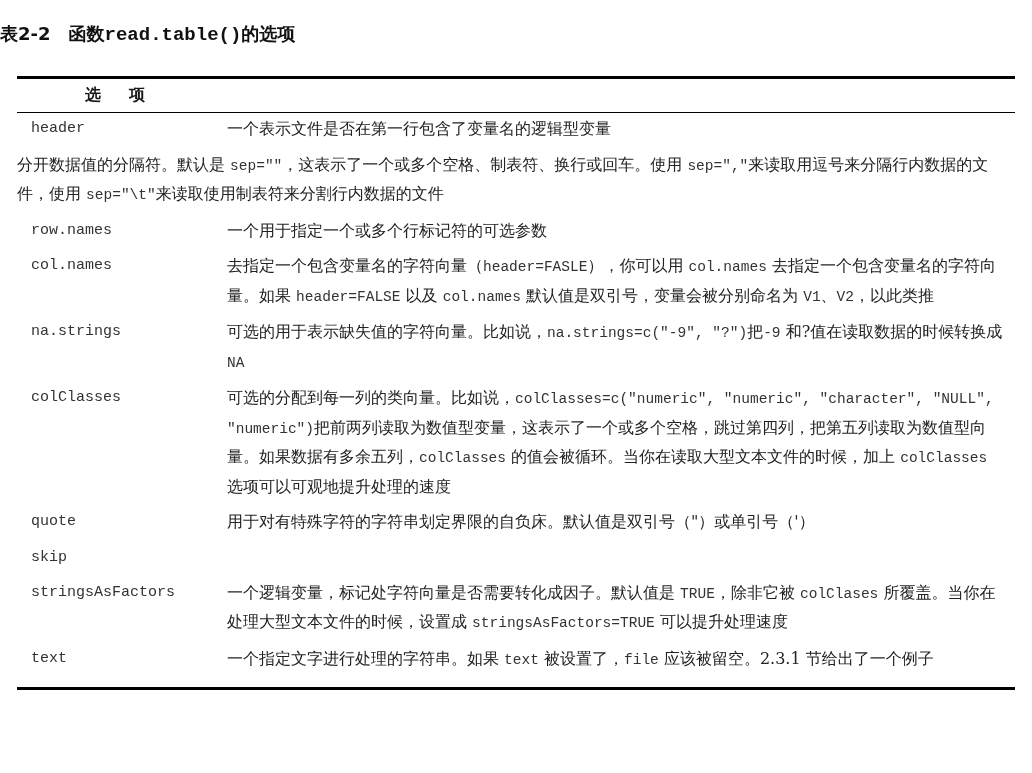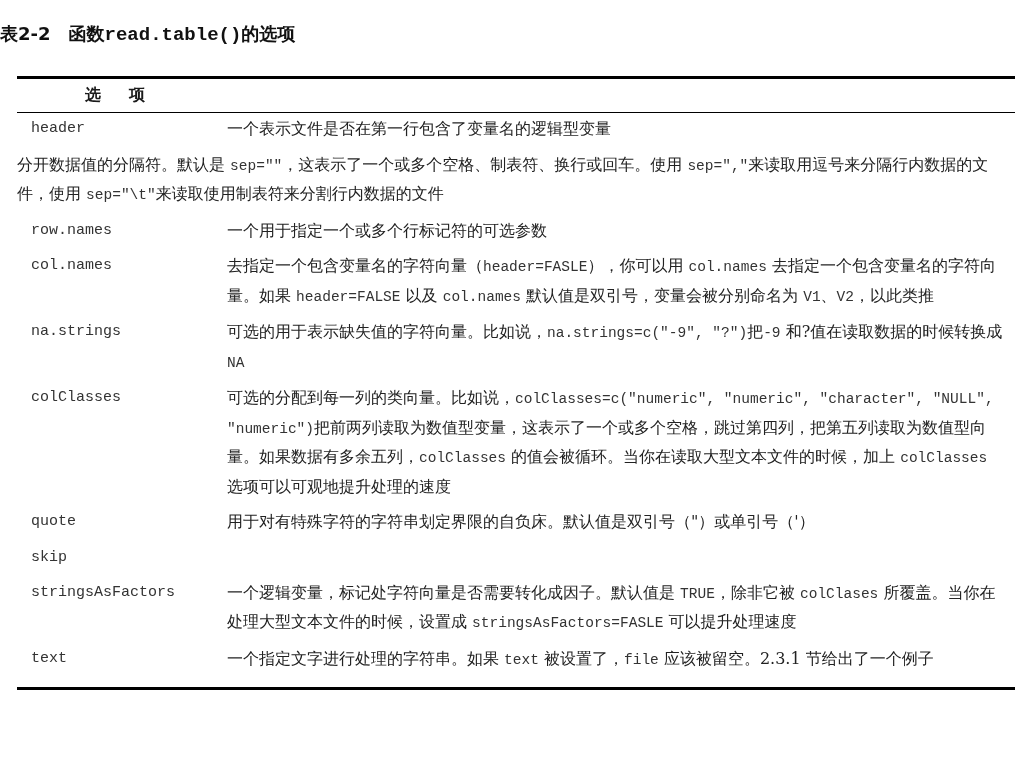--- a/index.html
+++ b/index.html
@@ -62,21 +62,21 @@
       </div>
       <div class="row">
         <div class="opt">quote</div>
         <div class="desc"><span>用于对有特殊字符的字符串划定界限的自负床。默认值是双引号（"）或单引号（'）</span></div>
       </div>
       <div class="row">
         <div class="opt">skip</div>
       </div>
       <div class="row">
         <div class="opt">stringsAsFactors</div>
-        <div class="desc"><span>一个逻辑变量，标记处字符向量是否需要转化成因子。默认值是 </span><code>TRUE</code><span>，除非它被 </span><code>colClases</code><span> 所覆盖。当你在处理大型文本文件的时候，设置成 </span><code>stringsAsFactors=FASLE</code><span> 可以提升处理速度</span></div>
+        <div class="desc"><span>一个逻辑变量，标记处字符向量是否需要转化成因子。默认值是 </span><code>TRUE</code><span>，除非它被 </span><code>colClases</code><span> 所覆盖。当你在处理大型文本文件的时候，设置成 </span><code>stringsAsFactors=TRUE</code><span> 可以提升处理速度</span></div>
       </div>
       <div class="row">
         <div class="opt">text</div>
         <div class="desc"><span>一个指定文字进行处理的字符串。如果 </span><code>text</code><span> 被设置了，</span><code>file</code><span> 应该被留空。2.3.1 节给出了一个例子</span></div>
       </div>
     </div>
   <div class="rule-bot"></div>
 </div>
 
 </body></html>

